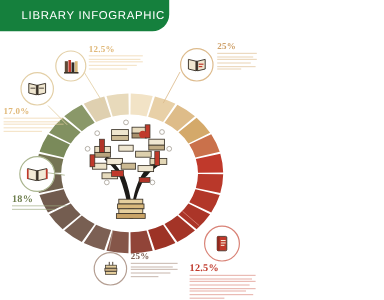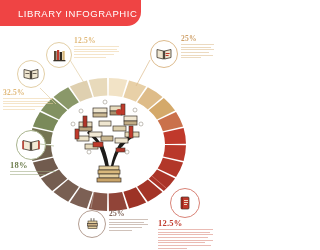--- a/index.html
+++ b/index.html
@@ -7,21 +7,21 @@
     width:216px;height:250px;overflow:hidden;position:relative;
     background:#ffffff;
     font-family:"Liberation Sans","DejaVu Sans",sans-serif;
     -webkit-font-smoothing:antialiased;
   }
   .stage{position:absolute;inset:0;}
 
   
   .header{
     position:absolute;left:0;top:0;width:141px;height:26px;
-    background:#ef4444;border-bottom-right-radius:14px;
+    background:#15803d;border-bottom-right-radius:14px;
     display:flex;align-items:center;
   }
   .header-title{
     color:#ffffff;font-size:9.5px;letter-spacing:.55px;
     padding-left:18px;white-space:nowrap;
   }
 
   
   .ring-wrap{position:absolute;left:30px;top:78px;width:156px;height:133px;}
   .ring-svg{display:block;width:156px;height:133px;overflow:visible;}
@@ -202,21 +202,21 @@
   <div class="callout c-cream" style="left:3px;top:60px;width:62px;height:48px;">
     <div class="badge" style="left:14px;top:0;width:26px;height:26px;border:1px solid #e3cfa6;">
       <svg width="16" height="14" viewBox="0 0 16 14">
         <path d="M1 2.5 L7.3 4 L7.3 12 L1 10.5 Z" fill="#efe6d0" stroke="#3a3228" stroke-width=".8"></path>
         <path d="M15 2.5 L8.7 4 L8.7 12 L15 10.5 Z" fill="#efe6d0" stroke="#3a3228" stroke-width=".8"></path>
         <rect x="7.3" y="3.6" width="1.4" height="8.6" fill="#3a3228"></rect>
         <rect x="2.4" y="6" width="4" height="1" fill="#6b6257"></rect>
         <rect x="9.6" y="6" width="4" height="1" fill="#6b6257"></rect>
       </svg>
     </div>
-    <div class="pct" style="left:0;top:28px;">32.5%</div>
+    <div class="pct" style="left:0;top:28px;">17.0%</div>
     <div class="lines" style="left:0;top:38px;width:50px;">
       <i style="width:100%"></i>
         <i style="width:94%"></i>
         <i style="width:100%"></i>
         <i style="width:82%"></i>
         <i style="width:64%"></i>
     </div>
   </div>
 
   <div class="callout c-green" style="left:4px;top:130px;width:58px;height:46px;">

